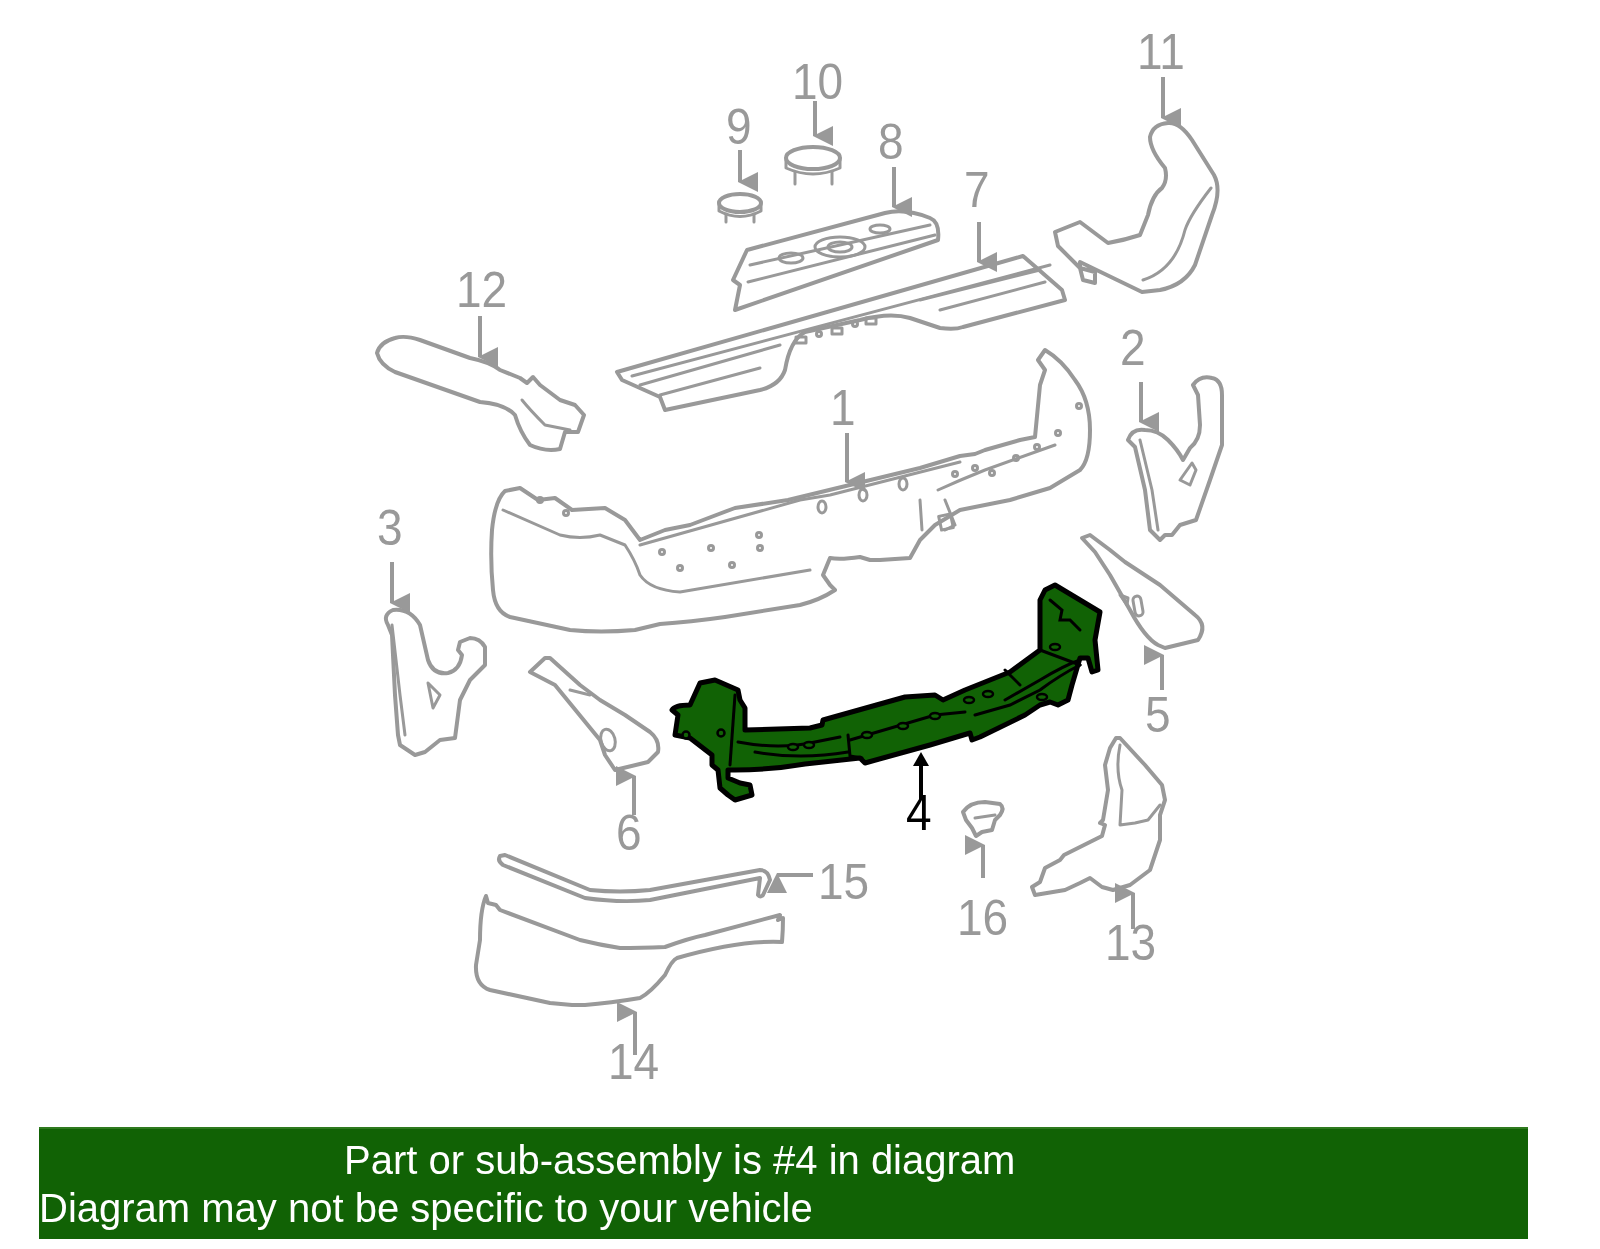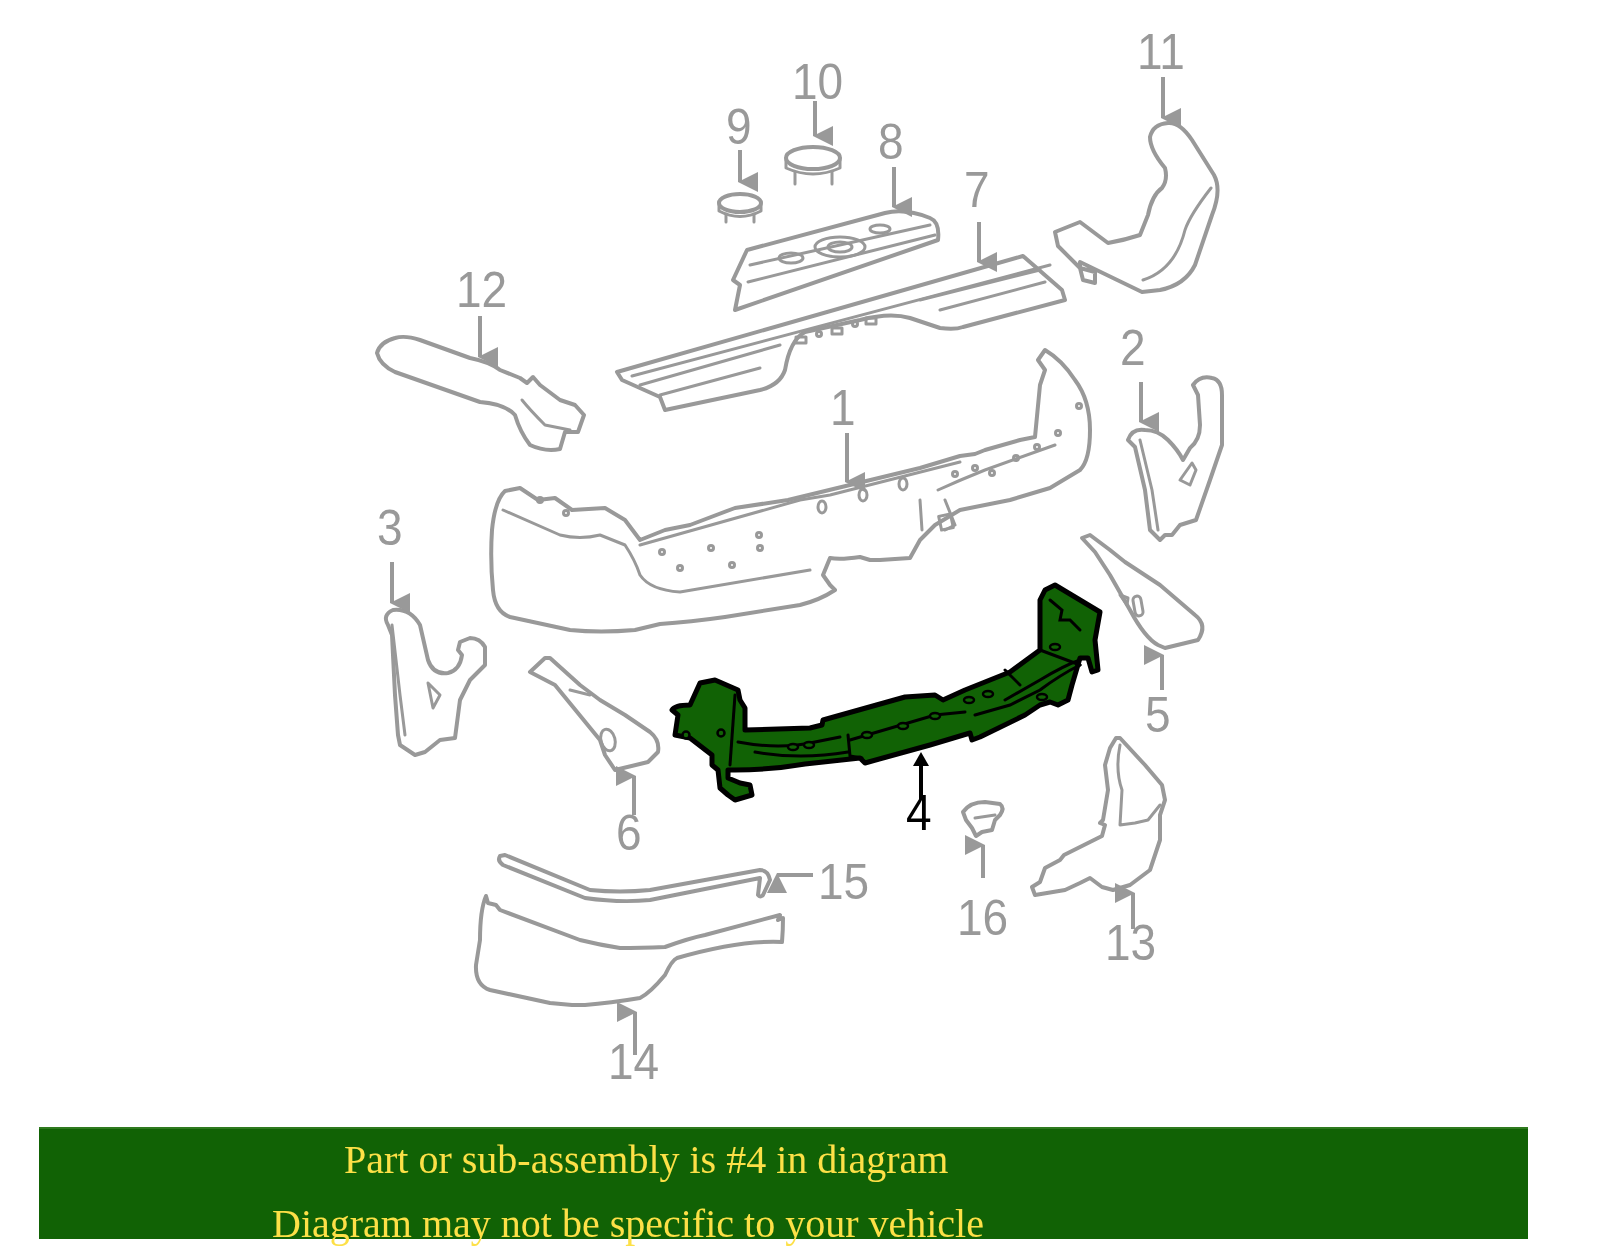--- a/index.html
+++ b/index.html
@@ -1,23 +1,23 @@
 <!DOCTYPE html>
 <html><head>
 <meta charset="utf-8">
 <style>
   html, body { margin: 0; padding: 0; background: #ffffff; }
   body { width: 1600px; height: 1249px; position: relative; overflow: hidden; font-family: "Liberation Sans", sans-serif; }
   #diagram { position: absolute; left: 0; top: 0; width: 1600px; height: 1249px; }
   .callout { position: absolute; font-family: "Liberation Sans", sans-serif; font-size: 50px; line-height: 50px; color: #999999; transform: scaleX(0.92); transform-origin: left top; }
   .callout.active { color: #000000; }
   .banner { position: absolute; left: 39px; top: 1127px; width: 1489px; height: 112px; background: #116205; border-top: 2px solid #2f7a1e; box-sizing: border-box; }
-  .banner-line { position: absolute; left: 0; width: 1268px; font-family: Liberation Serif, serif; font-size: 40px; line-height: 46px; color: #fde047; text-align: left; }
+  .banner-line { position: absolute; left: 0; width: 1268px; font-family: Liberation Sans, sans-serif; font-size: 40px; line-height: 46px; color: #ffffff; text-align: left; }
   .banner-line.l1 { top: 8px; padding-left: 305px; box-sizing: border-box; }
-  .banner-line.l2 { top: 72px; padding-left: 233px; box-sizing: border-box; }
+  .banner-line.l2 { top: 56px; box-sizing: border-box; }
   .g { fill: #ffffff; stroke: #999999; stroke-width: 4; stroke-linejoin: round; stroke-linecap: round; }
   .gl { fill: none; stroke: #999999; stroke-width: 3; stroke-linecap: round; stroke-linejoin: round; }
   .arrow { stroke: #999999; stroke-width: 4; }
   .arrowhead { fill: #999999; }
   .hl { fill: #116205; stroke: #000000; stroke-width: 5; stroke-linejoin: round; }
   .hll { fill: none; stroke: #000000; stroke-width: 3; stroke-linecap: round; }
   .hlh { fill: #116205; stroke: #000000; stroke-width: 2.5; }
 </style>
 </head>
 <body>

